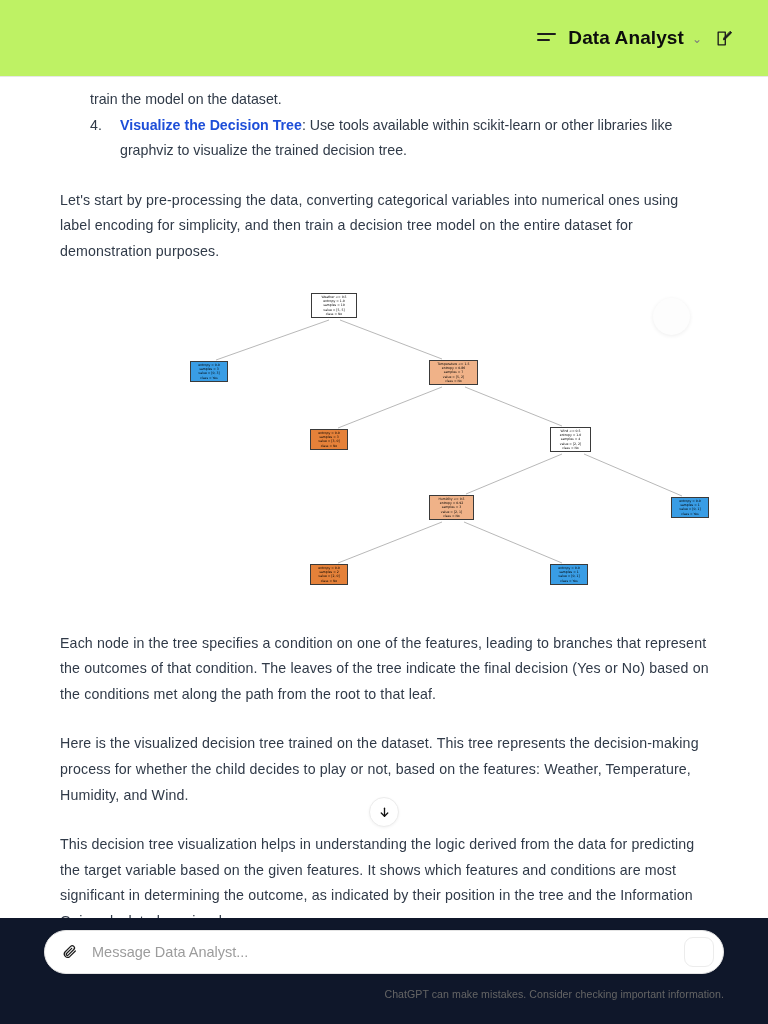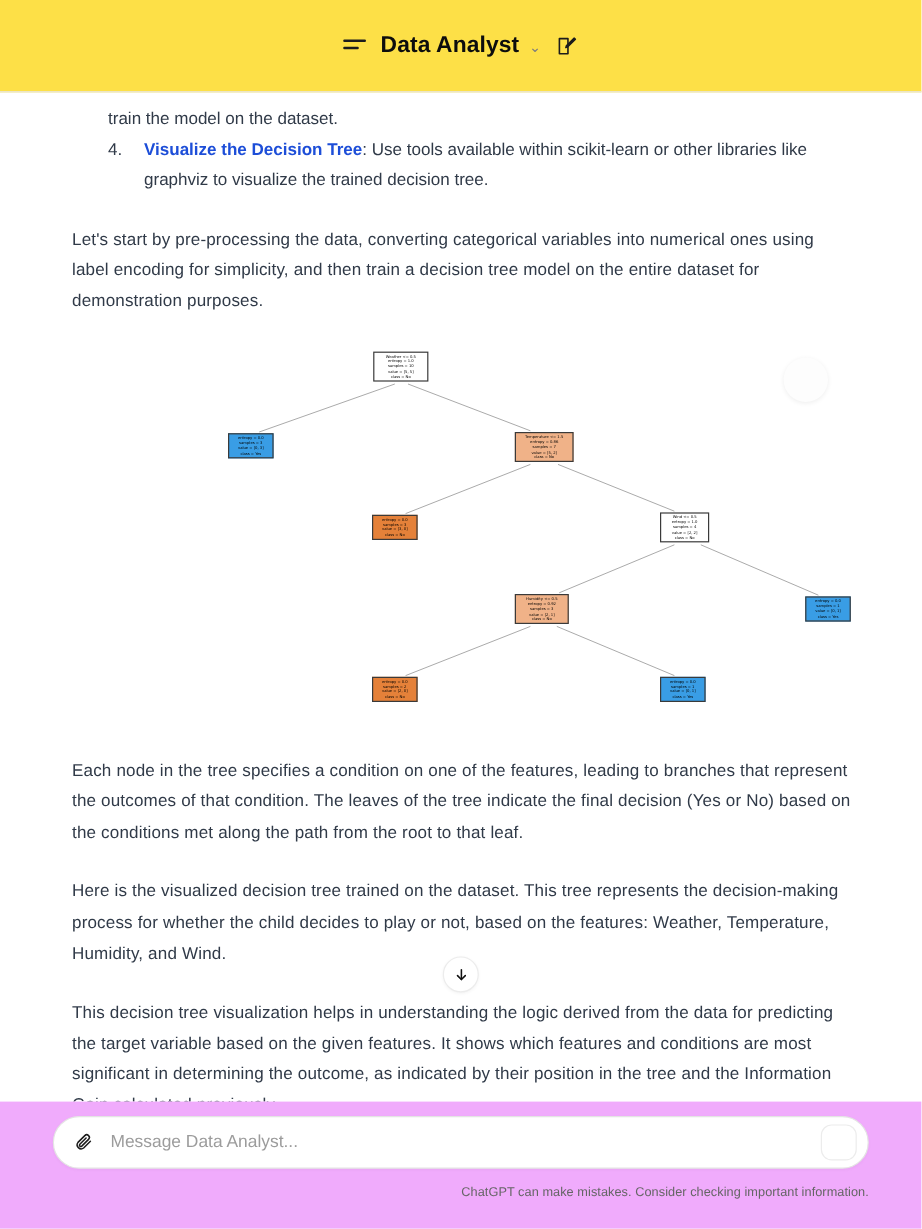--- a/index.html
+++ b/index.html
@@ -7,23 +7,23 @@
     width: 768px; height: 1024px;
     background: #ffffff;
     font-family: "Liberation Sans", sans-serif;
     overflow: hidden;
   }
   .app { position: relative; width: 768px; height: 1024px; background:#fff; }
 
   
   .header {
     position: absolute; top: 0; left: 0; right: 0; height: 77px;
-    background: #fde047;
+    background: #bef264;
     border-bottom: 1px solid #e7e7e7;
-    display: flex; align-items: center; justify-content: center;
+    display: flex; align-items: center; justify-content: flex-end;
     padding: 0 22px;
   }
   .hdr-left, .hdr-right { width: 44px; height: 44px; display:flex; align-items:center; justify-content:center; }
   .hdr-center { display:flex; align-items:center; gap:8px; }
   .hdr-title { font-size: 19px; font-weight: 700; color:#0d0d0d; letter-spacing:.1px; }
   .chev { font-size: 12px; color:#7d7d7d; line-height:1; margin-top:2px; }
   .menu-icon { display:flex; flex-direction:column; gap:4px; width:19px; transform: translateY(-1px); }
   .menu-icon i { display:block; height:1.8px; background:#1c1c1c; border-radius:2px; }
   .menu-icon i:first-child { width:19px; }
   .menu-icon i:last-child { width:13px; }
@@ -95,21 +95,21 @@
     width: 30px; height: 30px; border-radius: 50%;
     background: #ffffff; border: 1px solid #ececec;
     display:flex; align-items:center; justify-content:center;
     box-shadow: 0 1px 3px rgba(0,0,0,.05);
     z-index: 4;
   }
 
   
   .composer-wrap {
     position: absolute; left: 0; right: 0; bottom: 0; height: 106px;
-    background: #f0abfc;
+    background: #0f172a;
     padding: 0 44px;
   }
   .composer {
     margin-top: 12px;
     height: 44px;
     border: 1px solid #e4e4e4;
     border-radius: 24px;
     background: #ffffff;
     display: flex; align-items: center;
     padding: 0 9px 0 16px;

